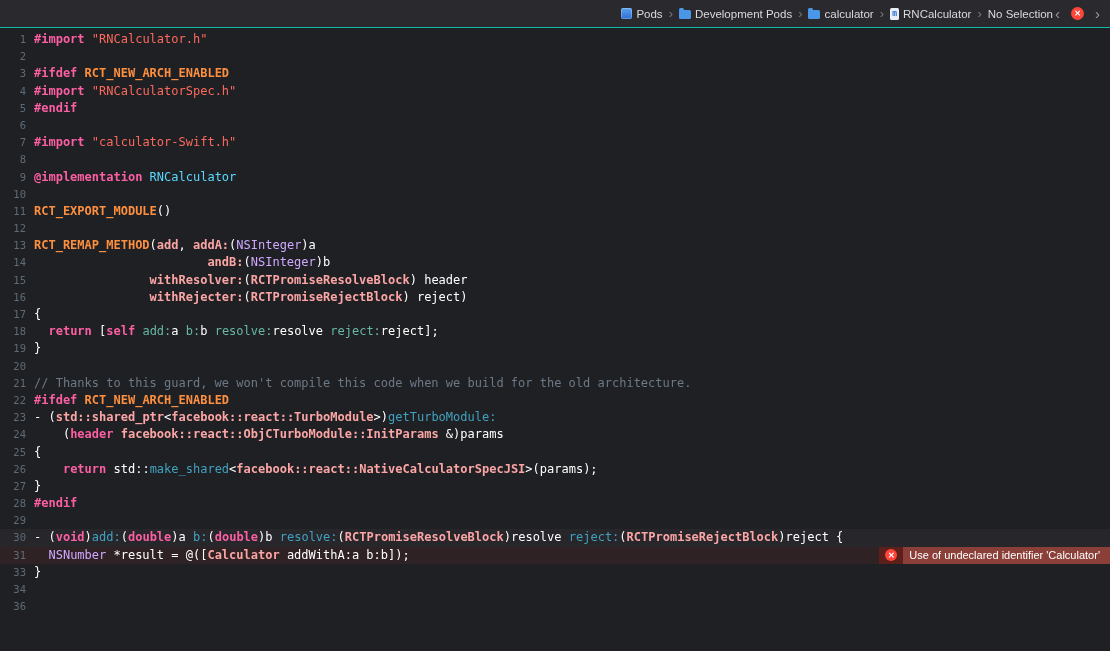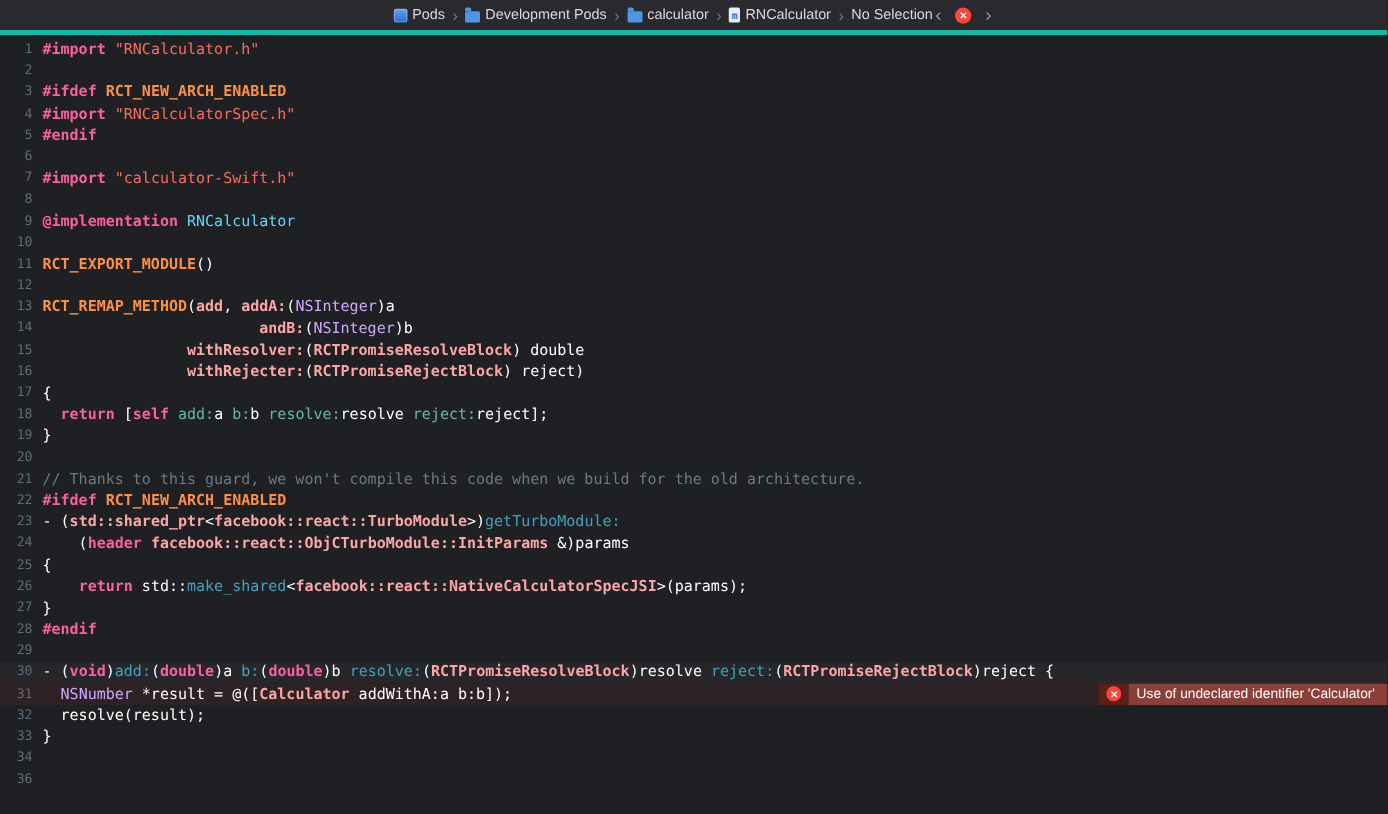--- a/index.html
+++ b/index.html
@@ -1,19 +1,19 @@
 <!DOCTYPE html>
 <html><head>
 <meta charset="utf-8">
 <style>
   html,body{margin:0;padding:0;background:#1f2024;width:1110px;height:651px;overflow:hidden}
   body{font-family:"Liberation Sans",sans-serif;}
 
   
-  .topbar{height:28px;background:#29292e;border-bottom:4px solid #14b8a6;display:flex;align-items:center;justify-content:center;padding:0 8px;box-sizing:border-box}
+  .topbar{height:28px;background:#29292e;border-bottom:1px solid #14b8a6;display:flex;align-items:center;justify-content:flex-end;padding:0 8px;box-sizing:border-box}
   .crumbs{display:flex;align-items:center;gap:5px;min-width:0}
   .crumb{display:flex;align-items:center;gap:4px;color:#d9d9de;font-size:11.5px;cursor:default;white-space:nowrap}
   .crumb-sep{color:#77777d;font-size:13px;line-height:1;margin:0 1px}
   .icon-project{width:11px;height:11px;border-radius:2px;background:linear-gradient(#5aa2f0,#2f6fd0);box-shadow:inset 0 0 0 1px rgba(255,255,255,.25);display:inline-block}
   .icon-folder{width:12px;height:9px;background:#4a97e8;border-radius:1.5px;position:relative;display:inline-block;margin-top:2px}
   .icon-folder::before{content:"";position:absolute;top:-2.5px;left:0;width:5px;height:3px;background:#4a97e8;border-radius:1.5px 1.5px 0 0}
   .icon-filem{width:9px;height:12px;background:#e8edf7;border-radius:1.5px;color:#2f6fd0;font-size:8px;font-weight:bold;display:flex;align-items:center;justify-content:center;font-family:"DejaVu Sans Mono",monospace}
   .nav-issues{display:flex;align-items:center;gap:9px}
   .nav-chevron{color:#9a9aa1;font-size:15px;line-height:1;cursor:default;background:none;border:none;padding:0 2px}
   .issue-badge{width:13px;height:13px;border-radius:50%;background:#ff453a;color:#fff;font-size:8px;font-weight:bold;display:flex;align-items:center;justify-content:center;cursor:default}
@@ -130,21 +130,21 @@
       <div class="line">
         <span class="ln">13</span>
         <span class="code"><span class="tk-mac">RCT_REMAP_METHOD</span><span class="tk-pln">(</span><span class="tk-plnb">add</span><span class="tk-pln">, </span><span class="tk-plnb">addA:</span><span class="tk-pln">(</span><span class="tk-typ">NSInteger</span><span class="tk-pln">)a</span></span>
       </div>
       <div class="line">
         <span class="ln">14</span>
         <span class="code"><span class="tk-pln">                        </span><span class="tk-plnb">andB:</span><span class="tk-pln">(</span><span class="tk-typ">NSInteger</span><span class="tk-pln">)b</span></span>
       </div>
       <div class="line">
         <span class="ln">15</span>
-        <span class="code"><span class="tk-pln">                </span><span class="tk-plnb">withResolver:</span><span class="tk-pln">(</span><span class="tk-plnb">RCTPromiseResolveBlock</span><span class="tk-pln">) double</span></span>
+        <span class="code"><span class="tk-pln">                </span><span class="tk-plnb">withResolver:</span><span class="tk-pln">(</span><span class="tk-plnb">RCTPromiseResolveBlock</span><span class="tk-pln">) header</span></span>
       </div>
       <div class="line">
         <span class="ln">16</span>
         <span class="code"><span class="tk-pln">                </span><span class="tk-plnb">withRejecter:</span><span class="tk-pln">(</span><span class="tk-plnb">RCTPromiseRejectBlock</span><span class="tk-pln">) reject)</span></span>
       </div>
       <div class="line">
         <span class="ln">17</span>
         <span class="code"><span class="tk-pln">{</span></span>
       </div>
       <div class="line">
@@ -203,24 +203,20 @@
         <span class="ln">31</span>
         <span class="code"><span class="tk-pln">  </span><span class="tk-typ">NSNumber</span><span class="tk-pln"> *result = @([</span><span class="tk-plnb">Calculator</span><span class="tk-pln"> addWithA:a b:b]);</span></span>
         <span class="err-banner">
           <span class="err-icon-wrap">
             <span class="err-icon">✕</span>
           </span>
           <span class="err-msg">Use of undeclared identifier 'Calculator'</span>
         </span>
       </div>
       <div class="line">
-        <span class="ln">32</span>
-        <span class="code"><span class="tk-pln">  resolve(result);</span></span>
-      </div>
-      <div class="line">
         <span class="ln">33</span>
         <span class="code"><span class="tk-pln">}</span></span>
       </div>
       <div class="line">
         <span class="ln">34</span>
         <span class="code"></span>
       </div>
       <div class="line">
         <span class="ln">36</span>
         <span class="code"></span>

